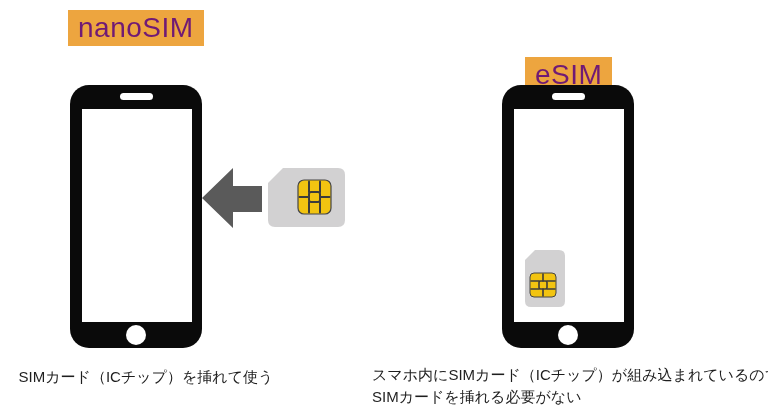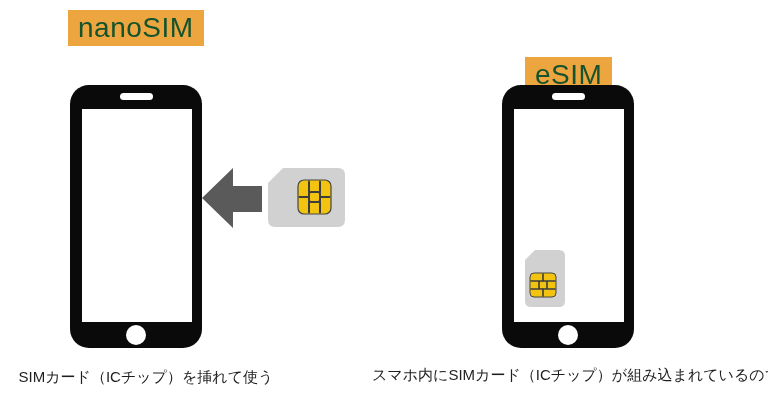--- a/index.html
+++ b/index.html
@@ -13,21 +13,21 @@
     width: 768px;
     height: 419px;
     background: #ffffff;
     overflow: hidden;
   }
   .abs { position: absolute; }
   .title-highlight {
     margin: 0;
     display: inline-block;
     background: #eda53f;
-    color: #14532d;
+    color: #701a75;
     font-size: 28px;
     font-weight: 400;
     line-height: 32px;
     padding: 2px 10px;
     letter-spacing: 0.5px;
     white-space: nowrap;
   }
   .caption {
     margin: 0;
     color: #1e1e1e;
@@ -102,15 +102,16 @@
         <path d="M22 47 V39"></path>
         <path d="M7 35 H14"></path>
         <path d="M29 35 H22"></path>
         <rect x="14" y="31" width="8" height="8" rx="1.5"></rect>
       </g>
     </g>
   </svg>
 
   <p id="esim-caption" class="abs caption">
     <span>スマホ内にSIMカード（ICチップ）が組み込まれているので</span><br>
+    <span>SIMカードを挿れる必要がない</span>
   </p>
 
 </div>
 
 </body></html>

